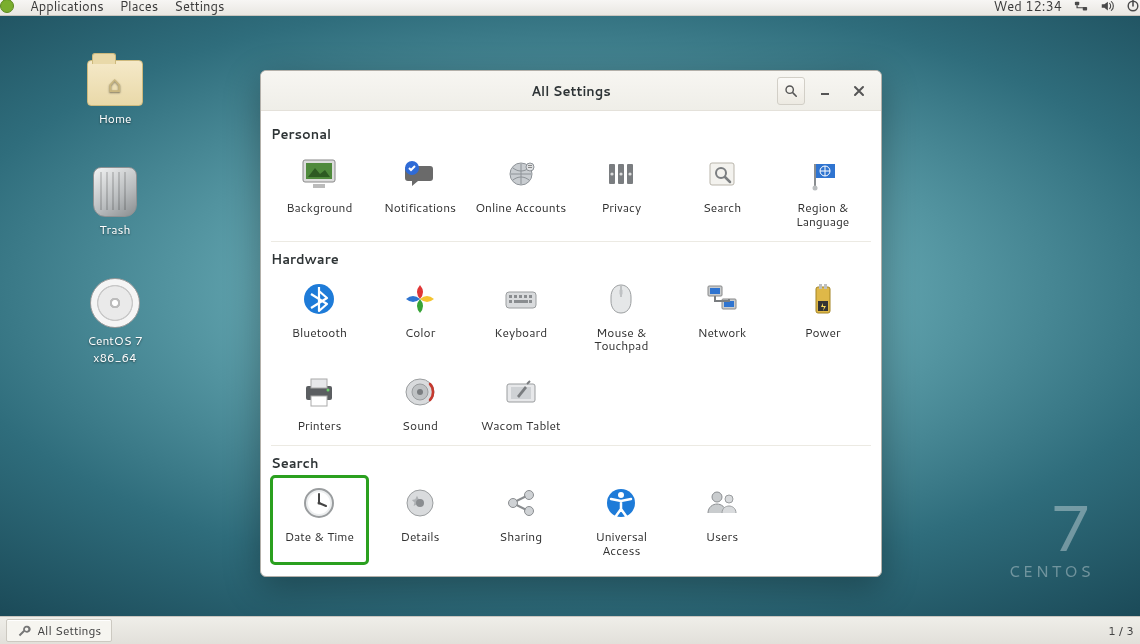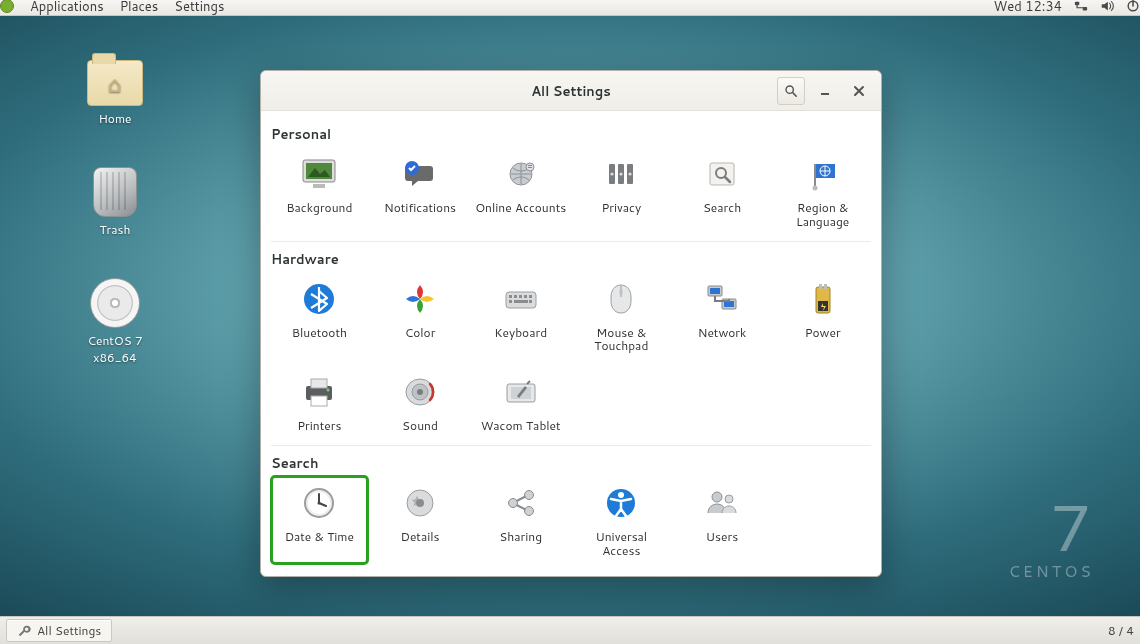--- a/index.html
+++ b/index.html
@@ -426,14 +426,14 @@
   </div>
 </div>
 
 <div class="taskbar">
   <div class="task">
     <svg class="wrench" viewBox="0 0 16 16">
         <path d="M11 2a4 4 0 0 0-3.8 5.2L2 12.4 3.6 14l5.2-5.2A4 4 0 1 0 11 2zm0 2a2 2 0 1 1 0 4 2 2 0 0 1 0-4z" fill="#777"></path>
       </svg>
     <span>All Settings</span>
   </div>
-  <div>8 / 4</div>
+  <div>1 / 3</div>
 </div>
 
 </body></html>

